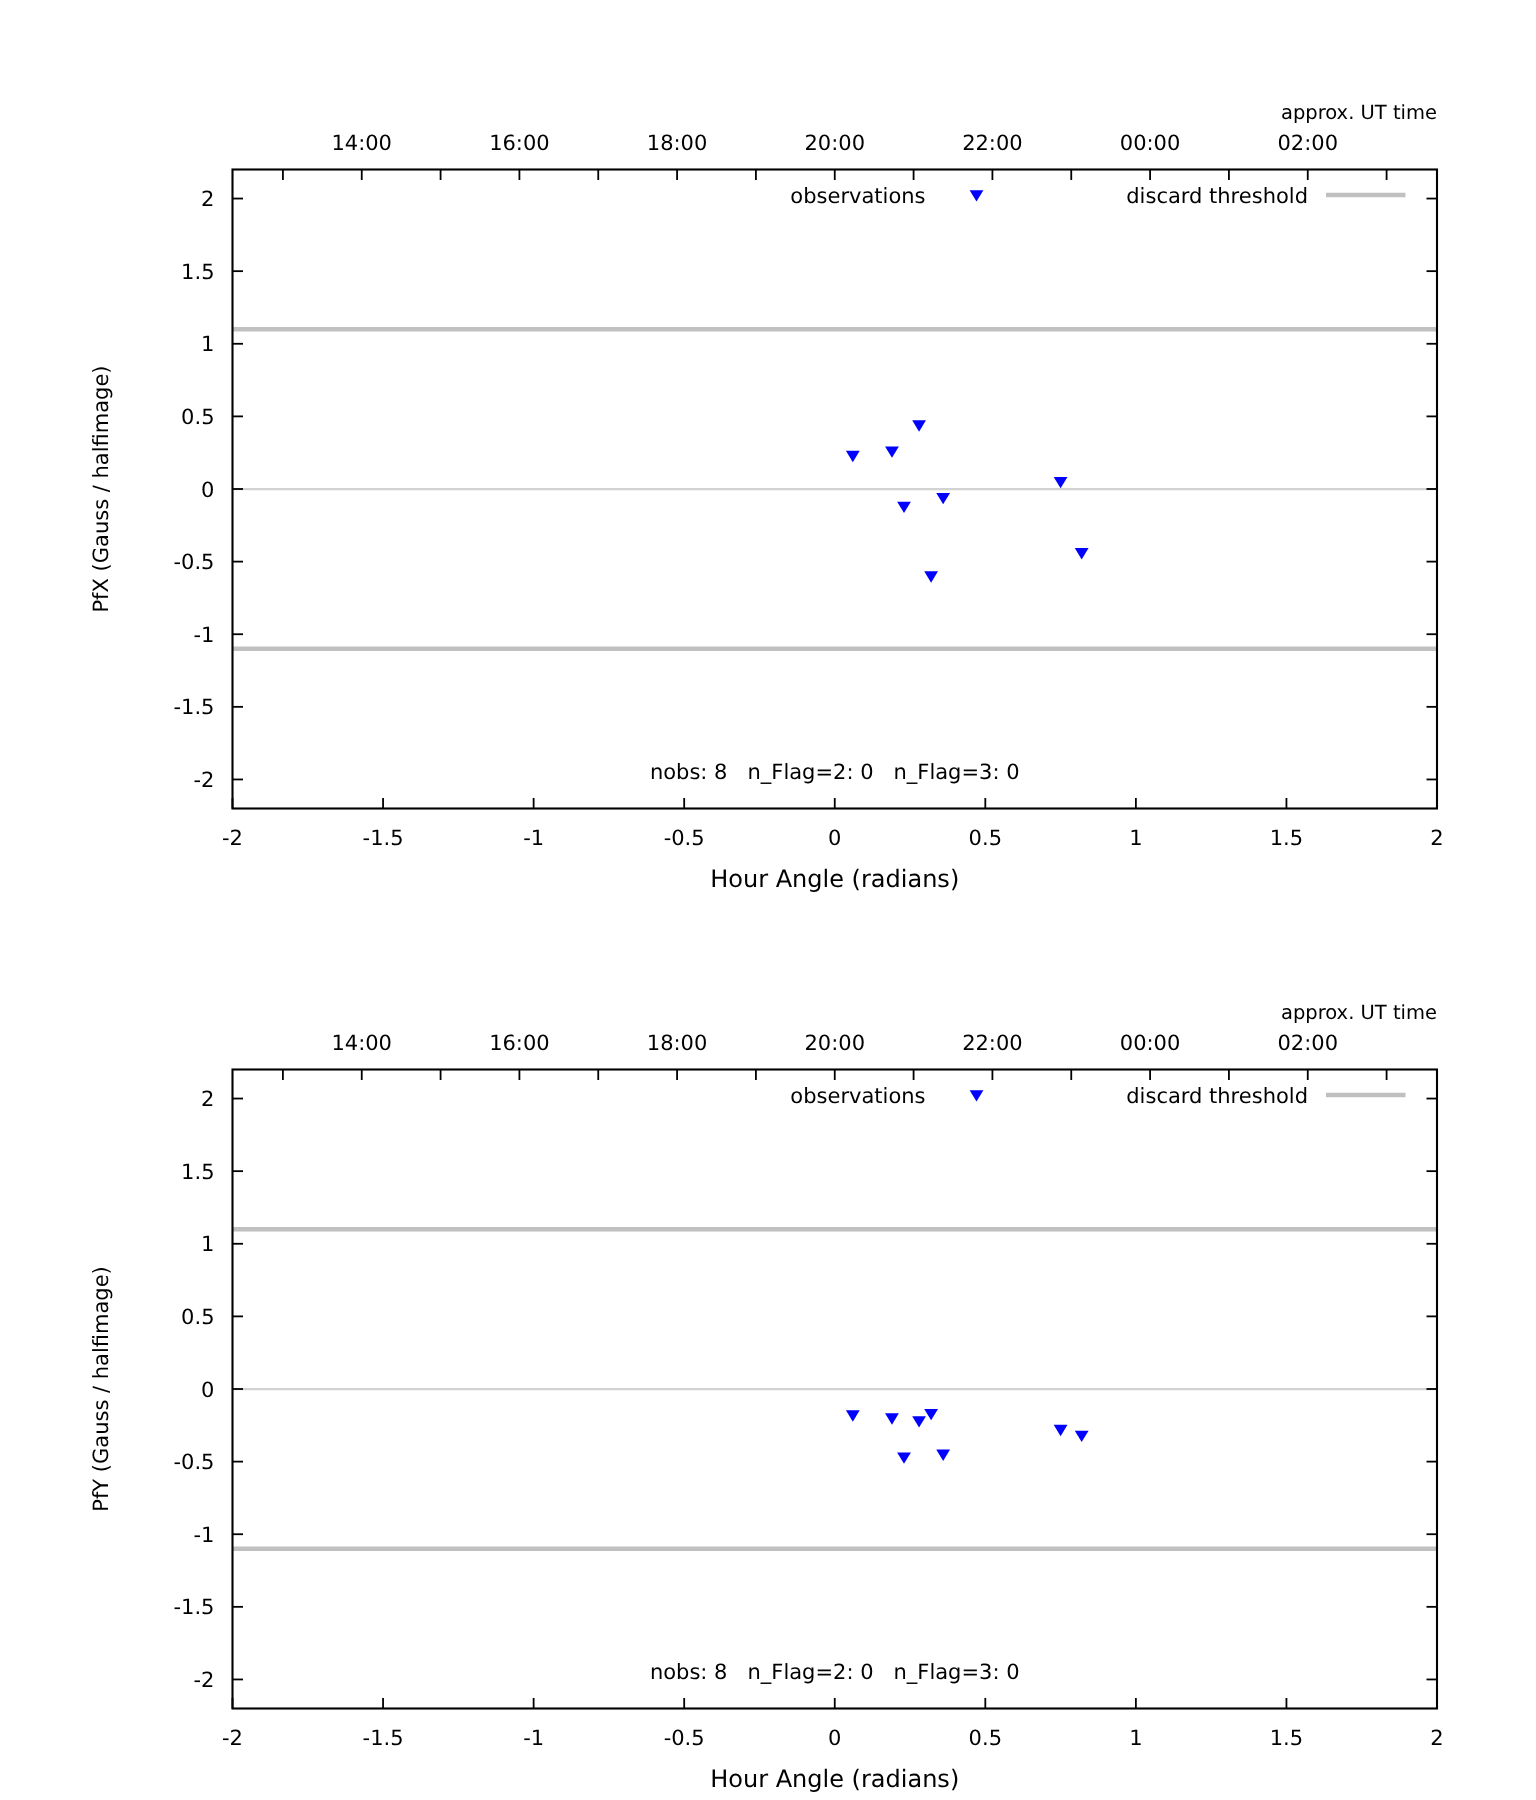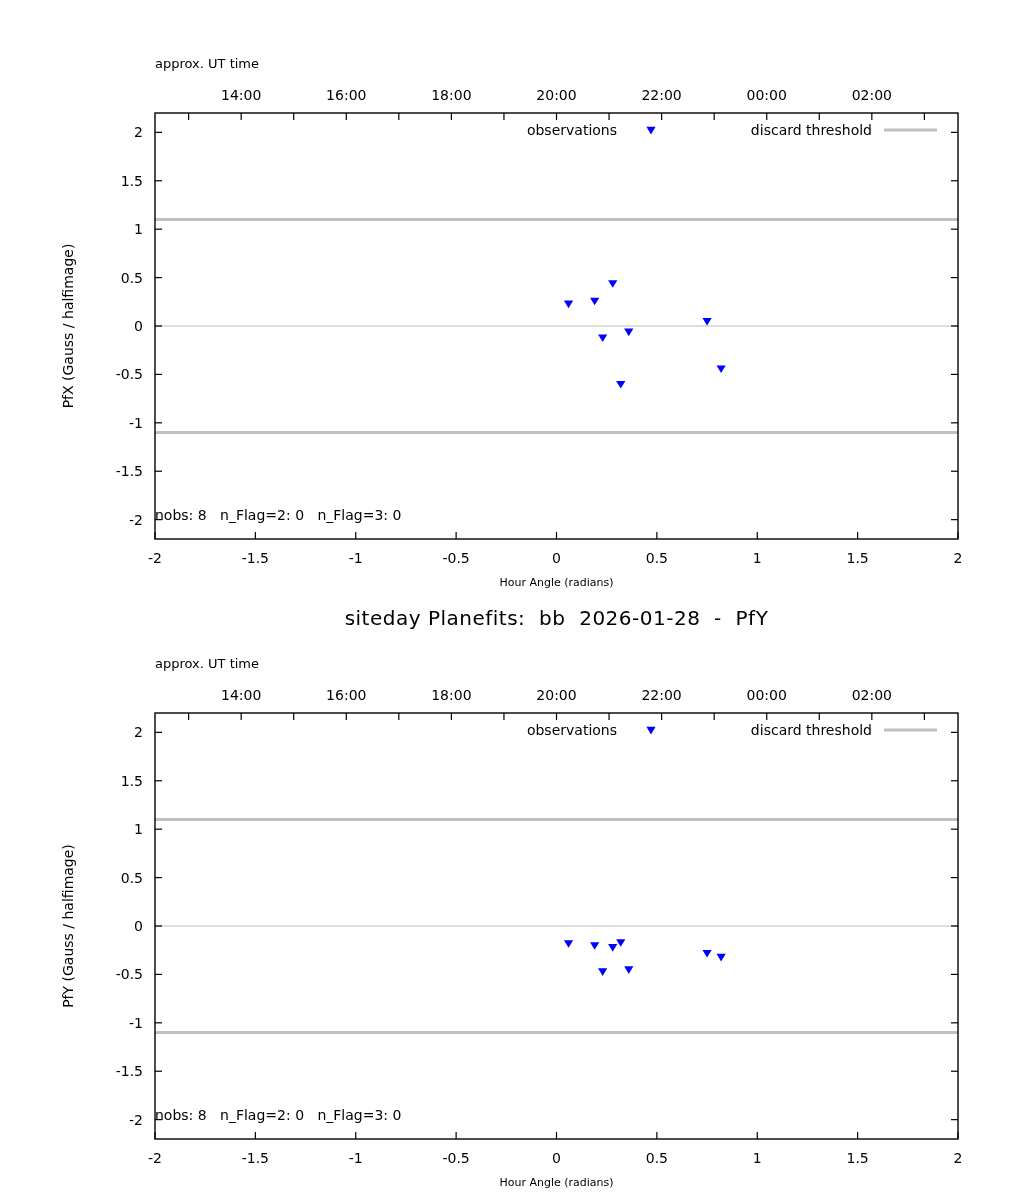--- a/index.html
+++ b/index.html
@@ -1,22 +1,22 @@
 <!DOCTYPE html>
 <html><head>
 <meta charset="utf-8">
 <style>
   html,body{margin:0;padding:0;background:#ffffff;}
   body{width:1024px;height:1200px;font-family:"DejaVu Sans","Liberation Sans",sans-serif;color:#000;}
   .chart{position:relative;width:1024px;height:600px;overflow:hidden;}
   .chart-title{position:absolute;left:155px;top:6px;width:803px;text-align:center;
     font-size:20px;white-space:pre;letter-spacing:0.5px;}
-  .ut-title{position:absolute;left:155px;top:56px;width:803px;text-align:left;font-size:13px;}
-  .xlabel{position:absolute;left:155px;top:576px;width:803px;text-align:center;font-size:11px;}
-  .annotation{position:absolute;left:155px;top:507px;width:803px;
+  .ut-title{position:absolute;left:155px;top:68px;width:803px;text-align:right;font-size:13px;}
+  .xlabel{position:absolute;left:155px;top:576px;width:803px;text-align:center;font-size:16px;}
+  .annotation{position:absolute;left:155px;top:507px;width:803px;text-align:center;
     font-size:14px;white-space:pre;}
   .ylabel{position:absolute;left:68px;top:326px;transform:translate(-50%,-50%) rotate(-90deg);
     font-size:14px;white-space:nowrap;transform-origin:center;}
   svg.plot{position:absolute;left:0;top:0;width:1024px;height:600px;}
   svg text{font-family:"DejaVu Sans","Liberation Sans",sans-serif;fill:#000;}
 </style>
 </head>
 <body>
 
 <main>
@@ -192,20 +192,19 @@
         <line x1="884" x2="937" y1="130" y2="130" stroke="#c0c0c0" stroke-width="3"></line>
         <polygon points="563.945,340.22727272727275 573.1450000000001,340.22727272727275 568.5450000000001,347.8272727272727" fill="#0000ff"></polygon>
         <polygon points="590.0424999999999,342.1636363636364 599.2425,342.1636363636364 594.6424999999999,349.76363636363635" fill="#0000ff"></polygon>
         <polygon points="598.0725,368.30454545454546 607.2725,368.30454545454546 602.6725,375.9045454545454" fill="#0000ff"></polygon>
         <polygon points="608.11,344.1 617.3100000000001,344.1 612.71,351.7" fill="#0000ff"></polygon>
         <polygon points="616.14,339.2590909090909 625.34,339.2590909090909 620.74,346.85909090909087" fill="#0000ff"></polygon>
         <polygon points="624.17,366.3681818181818 633.37,366.3681818181818 628.77,373.9681818181818" fill="#0000ff"></polygon>
         <polygon points="702.4625,349.90909090909093 711.6625,349.90909090909093 707.0625,357.5090909090909" fill="#0000ff"></polygon>
         <polygon points="716.515,353.7818181818182 725.715,353.7818181818182 721.115,361.3818181818182" fill="#0000ff"></polygon>
       </svg>
-    <div class="chart-title">siteday Planefits:  bb  2026-01-28  -  PfY</div>
     <div class="ut-title">approx. UT time</div>
     <div class="ylabel">PfY (Gauss / halfimage)</div>
     <div class="xlabel">Hour Angle (radians)</div>
     <div class="annotation">nobs: 8   n_Flag=2: 0   n_Flag=3: 0</div>
   </section>
 
 </main>
 
 </body></html>

